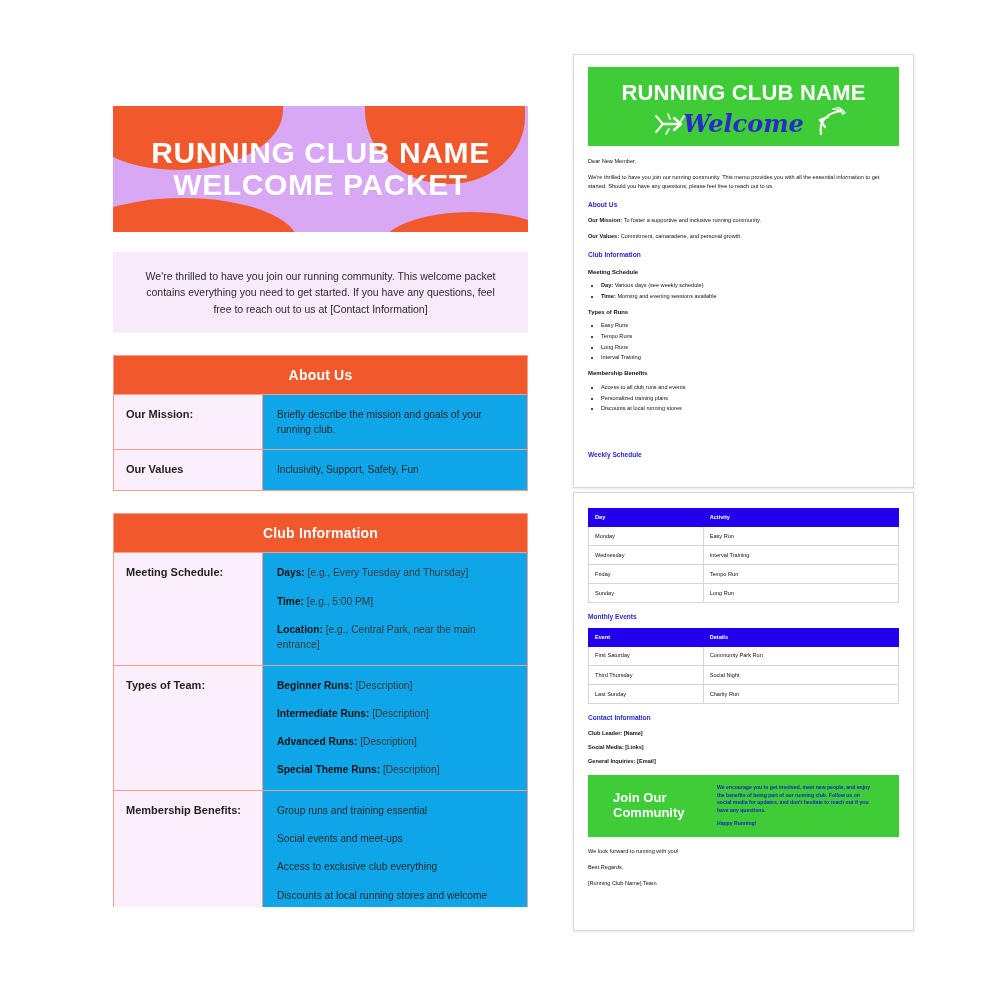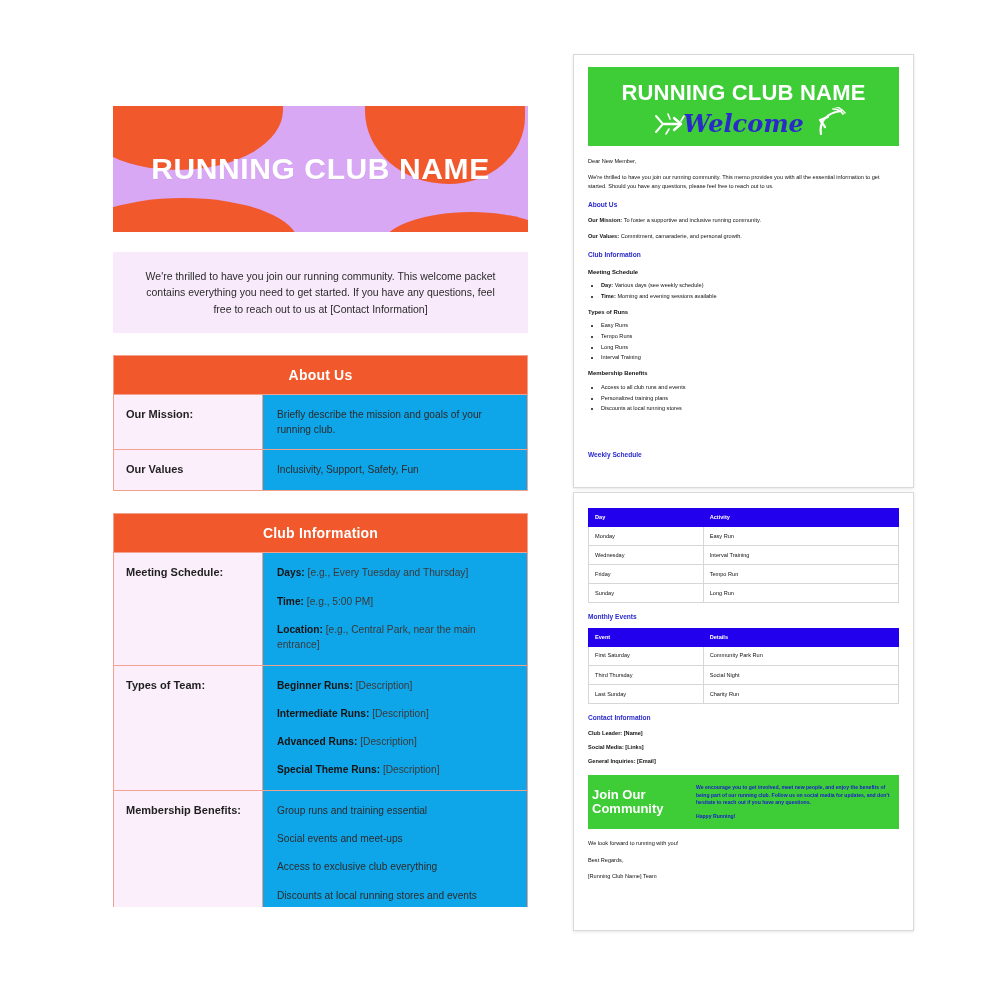--- a/index.html
+++ b/index.html
@@ -121,21 +121,21 @@
     font-size: 5.6px; color: #111; padding: 4.5px 6px;
     border: 1px solid #d6d6d6; background: #fff;
   }
   .mini-tbl .col-1 { width: 37%; }
 
   .contact-line { font-size: 5.6px; color: #111; margin: 0 0 5px 0; font-weight: 700; }
   .contact-line span.val { font-weight: 700; }
 
   .join-box {
     background: #3ECD37; display: flex; align-items: center;
-    padding: 9px 4px; margin: 9px 0 10px 0; min-height: 36px;
+    padding: 9px 25px; margin: 9px 0 10px 0; min-height: 36px;
   }
   .join-title {
     color: #ffffff; font-weight: 800; font-size: 13px;
     line-height: 1.12; width: 104px; flex: none;
   }
   .join-text { color: #1A1ACC; font-size: 5.1px; line-height: 1.5; font-weight: 700; }
   .join-text p { margin: 0; }
   .join-text p.happy { margin-top: 6px; }
 
   .closing p { margin: 0 0 7px 0; font-size: 5.6px; color: #111; }
@@ -152,20 +152,21 @@
       <div class="blob blob-b"></div>
       <div class="blob blob-c"></div>
       <div class="blob blob-d"></div>
       <div class="blob blob-e"></div>
       <div class="orange-curve oc-1"></div>
       <div class="orange-curve oc-2"></div>
       <div class="orange-curve oc-3"></div>
       <div class="orange-curve oc-4"></div>
       <div class="hero-title">
         <span>RUNNING CLUB NAME</span>
+        <span>WELCOME PACKET</span>
       </div>
     </div>
 
     <div class="intro-box">We're thrilled to have you join our running community. This welcome packet contains everything you need to get started. If you have any questions, feel free to reach out to us at [Contact Information]</div>
 
     <table class="tbl">
       <tbody>
           <tr>
         <td class="tbl-head" colspan="2">About Us</td>
       </tr>
@@ -201,21 +202,21 @@
           <p class="ln"><b>Advanced Runs:</b> <span class="ph">[Description]</span></p>
           <p class="ln"><b>Special Theme Runs:</b> <span class="ph">[Description]</span></p>
         </td>
       </tr>
       <tr>
         <td class="cell-key">Membership Benefits:</td>
         <td class="cell-val">
           <p class="ln">Group runs and training essential</p>
           <p class="ln">Social events and meet-ups</p>
           <p class="ln">Access to exclusive club everything</p>
-          <p class="ln">Discounts at local running stores and events</p>
+          <p class="ln">Discounts at local running stores and welcome</p>
         </td>
       </tr>
     </tbody>
       </table>
 
   </div>
 
   <div class="page" id="page-1">
     <div class="page-inner">
 

